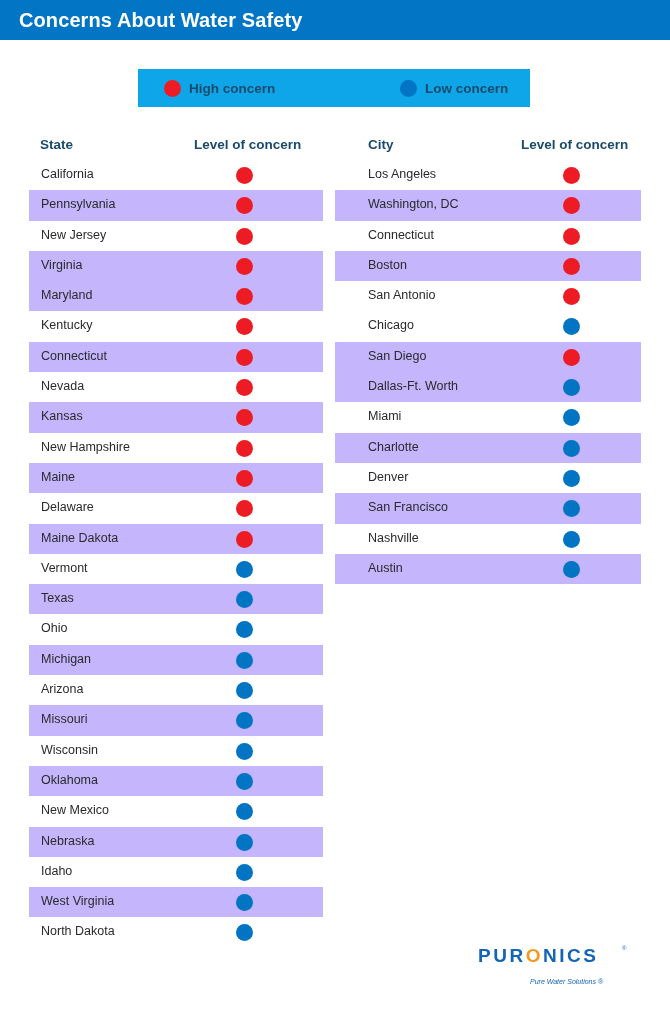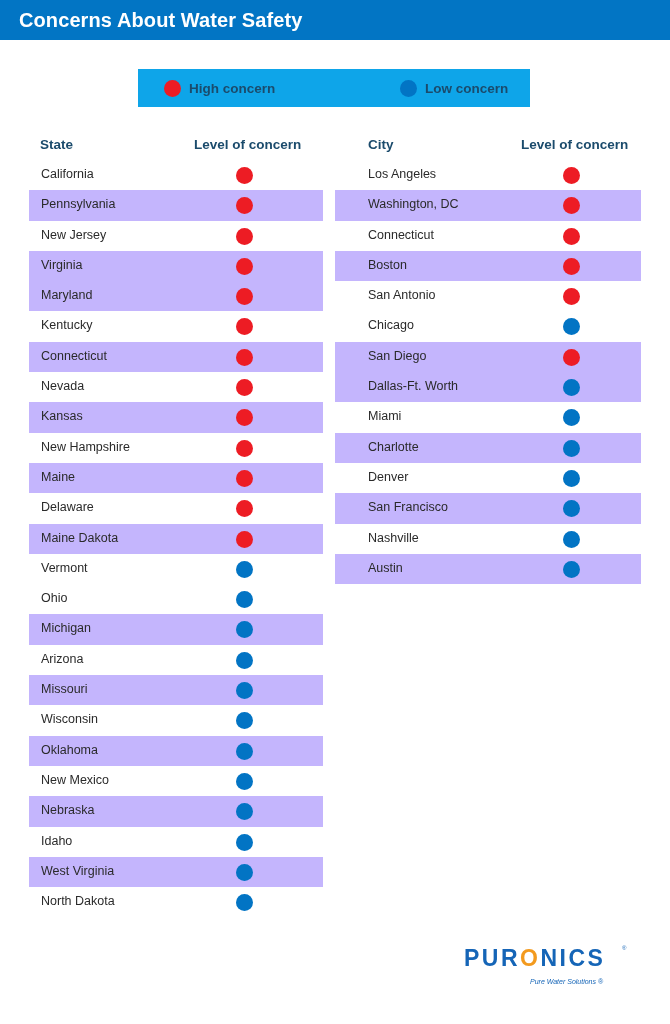--- a/index.html
+++ b/index.html
@@ -42,21 +42,21 @@
     .row.alt { background: #c4b5fd; }
     .cell-name { position: absolute; top: 7px; font-size: 12.5px; color: #2a2a2a; }
     .states .cell-name { left: 12px; }
     .cities .cell-name { left: 33px; }
     .cell-dot { position: absolute; top: 7px; }
     .states .cell-dot { left: 207px; }
     .cities .cell-dot { left: 228px; }
 
     .logo { position: absolute; left: 462px; top: 945px; width: 170px; height: 45px; }
     .logo-word {
-      position: absolute; left: 2px; top: 0; font-size: 23px; font-weight: bold;
+      position: absolute; left: 16px; top: 0; font-size: 19px; font-weight: bold;
       color: #1565B7; letter-spacing: 2.5px;
     }
     .logo-o { color: #F39A1E; }
     .logo-reg { position: absolute; left: 160px; top: 0; font-size: 6px; color: #1565B7; }
     .logo-tag {
       position: absolute; left: 68px; top: 33px; font-size: 7px; font-style: italic; color: #1565B7;
     }
   </style>
 </head>
 <body>
@@ -131,20 +131,24 @@
         <span class="cell-dot"><span class="dot high"></span></span>
       </div>
       <div class="row alt">
         <span class="cell-name">Maine Dakota</span>
         <span class="cell-dot"><span class="dot high"></span></span>
       </div>
       <div class="row">
         <span class="cell-name">Vermont</span>
         <span class="cell-dot"><span class="dot low"></span></span>
       </div>
+      <div class="row alt">
+        <span class="cell-name">Texas</span>
+        <span class="cell-dot"><span class="dot low"></span></span>
+      </div>
       <div class="row">
         <span class="cell-name">Ohio</span>
         <span class="cell-dot"><span class="dot low"></span></span>
       </div>
       <div class="row alt">
         <span class="cell-name">Michigan</span>
         <span class="cell-dot"><span class="dot low"></span></span>
       </div>
       <div class="row">
         <span class="cell-name">Arizona</span>

